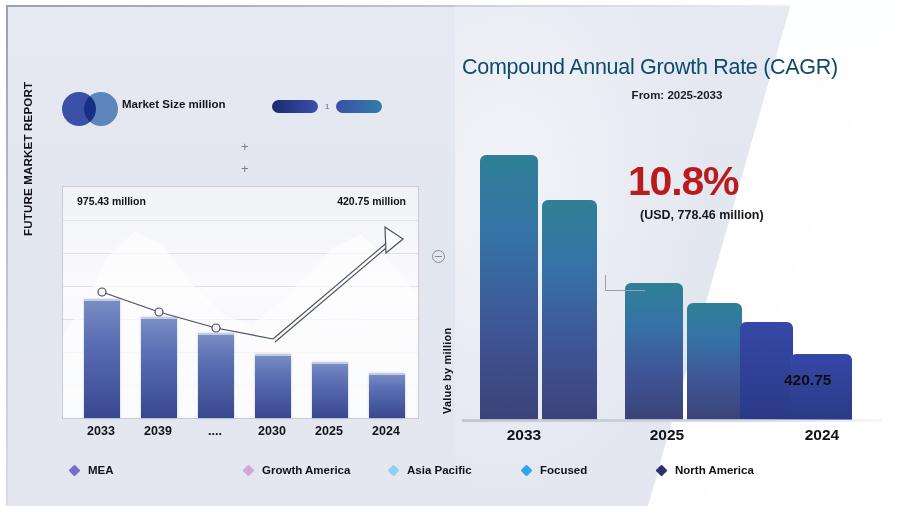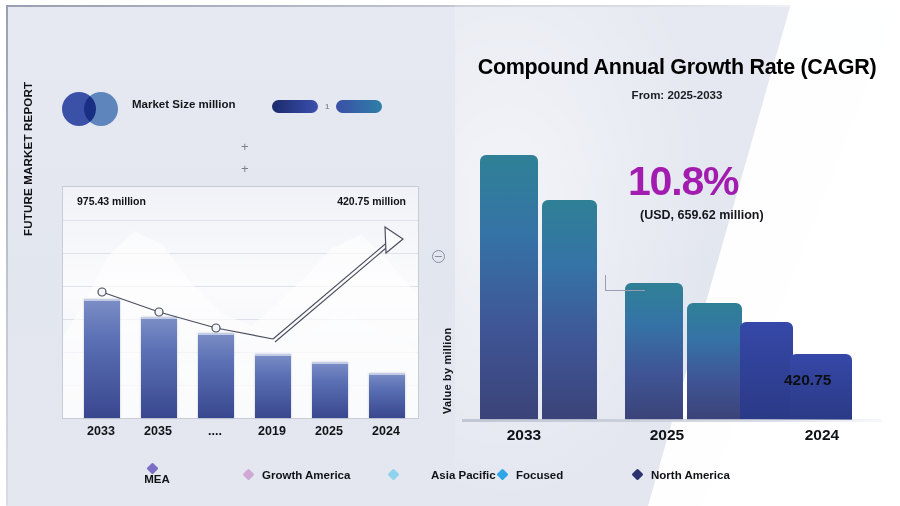--- a/index.html
+++ b/index.html
@@ -51,43 +51,43 @@
   
   .title-left {
     position: absolute; left: 28px; top: 55px;
     width: 410px;
     font-size: 21.5px; font-weight: 700; color: #111218;
     letter-spacing: -0.3px; white-space: nowrap;
     overflow: hidden; text-overflow: ellipsis;
   }
   .title-right {
     position: absolute; left: 462px; top: 55px;
-    width: 430px; text-align: center;
-    font-size: 21.5px; font-weight: 700; color: #000000;
+    width: 430px; 
+    font-size: 21.5px; font-weight: 400; color: #0c4a6e;
     letter-spacing: -0.3px; white-space: nowrap;
   }
   .subtitle-right {
     position: absolute; left: 462px; top: 89px;
     width: 430px; text-align: center;
     font-size: 11.5px; font-weight: 700; color: #1b1c22;
   }
 
   
   .brandmark {
     position: absolute; left: 62px; top: 92px;
     width: 72px; height: 34px;
   }
   .brandmark .c1, .brandmark .c2 {
     position: absolute; top: 0; width: 34px; height: 34px; border-radius: 50%;
   }
   .brandmark .c1 { left: 0;   background: #3b51a8; }
   .brandmark .c2 { left: 22px; background: #5b8ac4; mix-blend-mode: multiply; opacity: .92; }
 
   .legend-caption {
-    position: absolute; left: 132px; top: 98px;
+    position: absolute; left: 122px; top: 98px;
     font-size: 11.5px; font-weight: 700; color: #15161c;
   }
 
   .pill-row { position: absolute; left: 272px; top: 100px; display: flex; align-items: center; gap: 7px; }
   .pill { width: 46px; height: 13px; border-radius: 7px; }
   .pill-a { background: linear-gradient(90deg, #1b2a6b 0%, #3b4fae 100%); }
   .pill-b { background: linear-gradient(90deg, #3a4fa6 0%, #2f7fa8 100%); }
   .pill-sep { font-size: 8px; color: #8d90a0; font-weight: 700; }
 
   
@@ -168,21 +168,21 @@
     background: linear-gradient(90deg, rgba(190,195,210,.9) 0%, rgba(205,210,222,.8) 70%, rgba(230,232,240,.3) 100%);
   }
   .rxlabels { position: absolute; left: 462px; top: 426px; width: 425px; height: 22px; }
   .rxlabels span {
     position: absolute; top: 0; width: 90px; text-align: center;
     font-size: 15.5px; font-weight: 700; color: #111218;
   }
 
   .cagr {
     position: absolute; left: 628px; top: 158px;
-    font-size: 41px; font-weight: 700; color: #a21caf; letter-spacing: -1.2px;
+    font-size: 41px; font-weight: 700; color: #b91c1c; letter-spacing: -1.2px;
   }
   .cagr-sub {
     position: absolute; left: 640px; top: 208px;
     font-size: 12.5px; font-weight: 700; color: #16171d;
   }
   .value-label {
     position: absolute; left: 784px; top: 371px;
     font-size: 15.5px; font-weight: 700; color: #0d0e14;
   }
   .bracket {
@@ -273,23 +273,23 @@
         <path d="M322,40 L340,52 L323,66 Z" fill="#fbfbfd" stroke="#4a4e5e" stroke-width="1.2"></path>
       </g>
     </svg>
 
     <div class="ann ann-left">975.43 million</div>
     <div class="ann ann-right">420.75 million</div>
   </div>
 
   <div class="lxlabels">
     <span style="left:11px;">2033</span>
-    <span style="left:68px;">2035</span>
+    <span style="left:68px;">2039</span>
     <span style="left:125px;">....</span>
-    <span style="left:182px;">2019</span>
+    <span style="left:182px;">2030</span>
     <span style="left:239px;">2025</span>
     <span style="left:296px;">2024</span>
   </div>
 
   <div class="rchart">
     <div class="rbar" style="left:18px;  width:58px;  height:265px;"></div>
     <div class="rbar" style="left:80px;  width:55px;  height:220px;"></div>
     <div class="rbar" style="left:163px; width:58px;  height:137px;"></div>
     <div class="rbar" style="left:225px; width:55px;  height:117px;"></div>
     <div class="rbar royal" style="left:278px; width:53px; height:98px;"></div>
@@ -298,33 +298,33 @@
   <div class="baseline"></div>
   <div class="bracket"></div>
 
   <div class="rxlabels">
     <span style="left:17px;">2033</span>
     <span style="left:160px;">2025</span>
     <span style="left:315px;">2024</span>
   </div>
 
   <div class="cagr">10.8%</div>
-  <div class="cagr-sub">(USD, 659.62 million)</div>
+  <div class="cagr-sub">(USD, 778.46 million)</div>
   <div class="value-label">420.75</div>
 
   <div class="legend">
-    <div class="legend-item" style="width:174px;flex-direction:column;">
+    <div class="legend-item" style="width:174px;">
       <span class="legend-dot" style="background: rgb(123, 110, 198);"></span>
       <span class="legend-text">MEA</span>
     </div>
     <div class="legend-item" style="width:145px;">
       <span class="legend-dot" style="background: rgb(207, 168, 214);"></span>
       <span class="legend-text">Growth America</span>
     </div>
-    <div class="legend-item" style="width:109px;gap:24px;">
+    <div class="legend-item" style="width:133px;">
       <span class="legend-dot" style="background: rgb(143, 210, 238);"></span>
       <span class="legend-text">Asia Pacific</span>
     </div>
     <div class="legend-item" style="width:135px;">
       <span class="legend-dot" style="background: rgb(47, 166, 232);"></span>
       <span class="legend-text">Focused</span>
     </div>
     <div class="legend-item">
       <span class="legend-dot" style="background: rgb(43, 50, 112);"></span>
       <span class="legend-text">North America</span>

